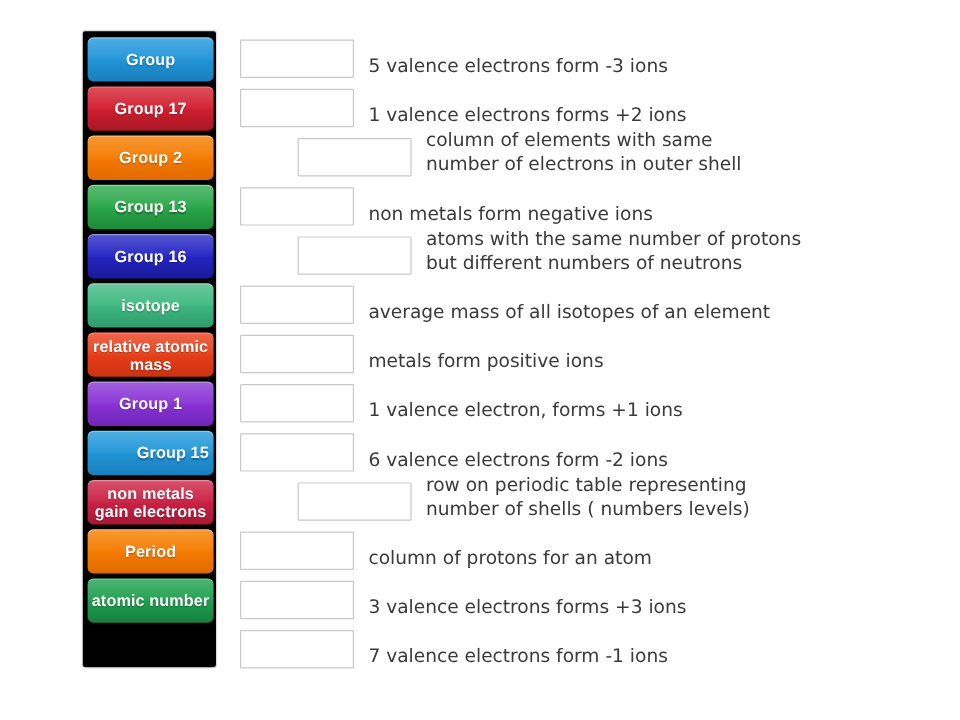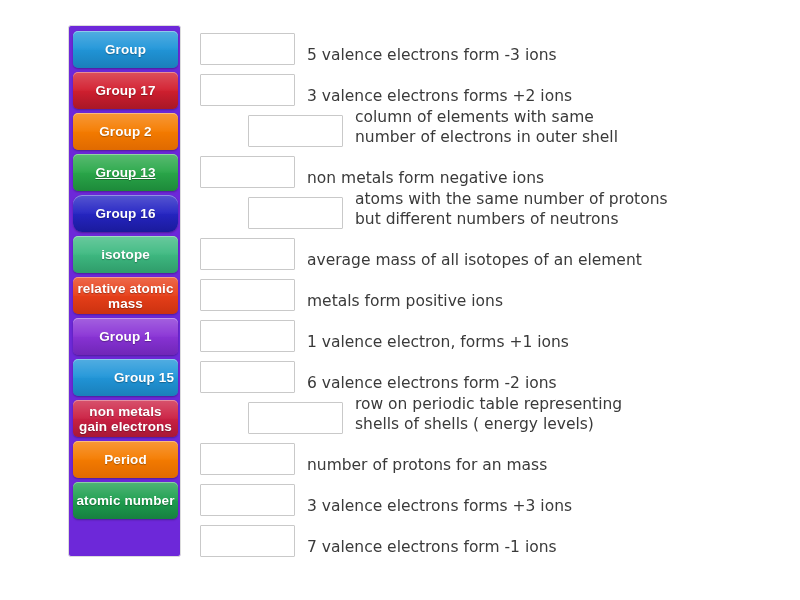--- a/index.html
+++ b/index.html
@@ -21,21 +21,21 @@
 
   
   #tile-bank {
     position: absolute;
     left: 68px;
     top: 25px;
     width: 113px;
     height: 532px;
     border: 1px solid #dcdcdc;
     border-radius: 3px;
-    background: #6d28d9;
+    background: #000000;
     padding: 5px 4px;
   }
 
   .tile {
     position: relative;
     width: 105px;
     height: 37px;
     margin-bottom: 4px;
     border-radius: 5px;
     display: flex;
@@ -114,24 +114,24 @@
   <div id="tile-bank">
       <div class="tile" style="background: linear-gradient(rgb(33, 150, 217) 0%, rgb(33, 150, 217) 45%, rgb(26, 127, 186) 100%); box-shadow: rgba(255, 255, 255, 0.35) 0px 1px 0px inset, rgba(0, 0, 0, 0.3) 0px 1px 2px;">
         <span class="tile-label">Group</span>
       </div>
       <div class="tile" style="background: linear-gradient(rgb(211, 32, 48) 0%, rgb(211, 32, 48) 45%, rgb(168, 23, 38) 100%); box-shadow: rgba(255, 255, 255, 0.35) 0px 1px 0px inset, rgba(0, 0, 0, 0.3) 0px 1px 2px;">
         <span class="tile-label">Group 17</span>
       </div>
       <div class="tile" style="background: linear-gradient(rgb(245, 124, 0) 0%, rgb(245, 124, 0) 45%, rgb(224, 106, 0) 100%); box-shadow: rgba(255, 255, 255, 0.35) 0px 1px 0px inset, rgba(0, 0, 0, 0.3) 0px 1px 2px;">
         <span class="tile-label">Group 2</span>
       </div>
-      <div class="tile" style="background: linear-gradient(rgb(43, 168, 74) 0%, rgb(43, 168, 74) 45%, rgb(29, 138, 58) 100%); box-shadow: rgba(255, 255, 255, 0.35) 0px 1px 0px inset, rgba(0, 0, 0, 0.3) 0px 1px 2px; text-decoration: underline;">
+      <div class="tile" style="background: linear-gradient(rgb(43, 168, 74) 0%, rgb(43, 168, 74) 45%, rgb(29, 138, 58) 100%); box-shadow: rgba(255, 255, 255, 0.35) 0px 1px 0px inset, rgba(0, 0, 0, 0.3) 0px 1px 2px;">
         <span class="tile-label">Group 13</span>
       </div>
-      <div class="tile" style="background: linear-gradient(rgb(38, 38, 196) 0%, rgb(38, 38, 196) 45%, rgb(26, 26, 156) 100%); box-shadow: rgba(255, 255, 255, 0.35) 0px 1px 0px inset, rgba(0, 0, 0, 0.3) 0px 1px 2px; border-radius: 9px;">
+      <div class="tile" style="background: linear-gradient(rgb(38, 38, 196) 0%, rgb(38, 38, 196) 45%, rgb(26, 26, 156) 100%); box-shadow: rgba(255, 255, 255, 0.35) 0px 1px 0px inset, rgba(0, 0, 0, 0.3) 0px 1px 2px;">
         <span class="tile-label">Group 16</span>
       </div>
       <div class="tile" style="background: linear-gradient(rgb(63, 186, 130) 0%, rgb(63, 186, 130) 45%, rgb(47, 156, 106) 100%); box-shadow: rgba(255, 255, 255, 0.35) 0px 1px 0px inset, rgba(0, 0, 0, 0.3) 0px 1px 2px;">
         <span class="tile-label">isotope</span>
       </div>
       <div class="tile" style="background: linear-gradient(rgb(232, 64, 26) 0%, rgb(232, 64, 26) 45%, rgb(204, 50, 16) 100%); box-shadow: rgba(255, 255, 255, 0.35) 0px 1px 0px inset, rgba(0, 0, 0, 0.3) 0px 1px 2px;">
         <span class="tile-label">relative
 atomic mass</span>
       </div>
       <div class="tile" style="background: linear-gradient(rgb(138, 52, 214) 0%, rgb(138, 52, 214) 45%, rgb(112, 38, 184) 100%); box-shadow: rgba(255, 255, 255, 0.35) 0px 1px 0px inset, rgba(0, 0, 0, 0.3) 0px 1px 2px;">
@@ -153,21 +153,21 @@
       </div>
     </div>
 
   <div id="answer-list">
       <div class="answer-row">
         <div class="drop-slot" title=""></div>
         <div class="answer-text">5 valence electrons form -3 ions</div>
       </div>
       <div class="answer-row">
         <div class="drop-slot" title=""></div>
-        <div class="answer-text">3 valence electrons forms +2 ions</div>
+        <div class="answer-text">1 valence electrons forms +2 ions</div>
       </div>
       <div class="answer-row two-line">
         <div class="drop-slot" title=""></div>
         <div class="answer-text">column of elements with same
 number of electrons in outer shell</div>
       </div>
       <div class="answer-row">
         <div class="drop-slot" title=""></div>
         <div class="answer-text">non metals form negative ions</div>
       </div>
@@ -188,25 +188,25 @@
         <div class="drop-slot" title=""></div>
         <div class="answer-text">1 valence electron, forms +1 ions</div>
       </div>
       <div class="answer-row">
         <div class="drop-slot" title=""></div>
         <div class="answer-text">6 valence electrons form -2 ions</div>
       </div>
       <div class="answer-row two-line">
         <div class="drop-slot" title=""></div>
         <div class="answer-text">row on periodic table representing
-shells of shells ( energy levels)</div>
-      </div>
-      <div class="answer-row">
-        <div class="drop-slot" title=""></div>
-        <div class="answer-text">number of protons for an mass</div>
+number of shells ( numbers levels)</div>
+      </div>
+      <div class="answer-row">
+        <div class="drop-slot" title=""></div>
+        <div class="answer-text">column of protons for an atom</div>
       </div>
       <div class="answer-row">
         <div class="drop-slot" title=""></div>
         <div class="answer-text">3 valence electrons forms +3 ions</div>
       </div>
       <div class="answer-row">
         <div class="drop-slot" title=""></div>
         <div class="answer-text">7 valence electrons form -1 ions</div>
       </div>
     </div>

